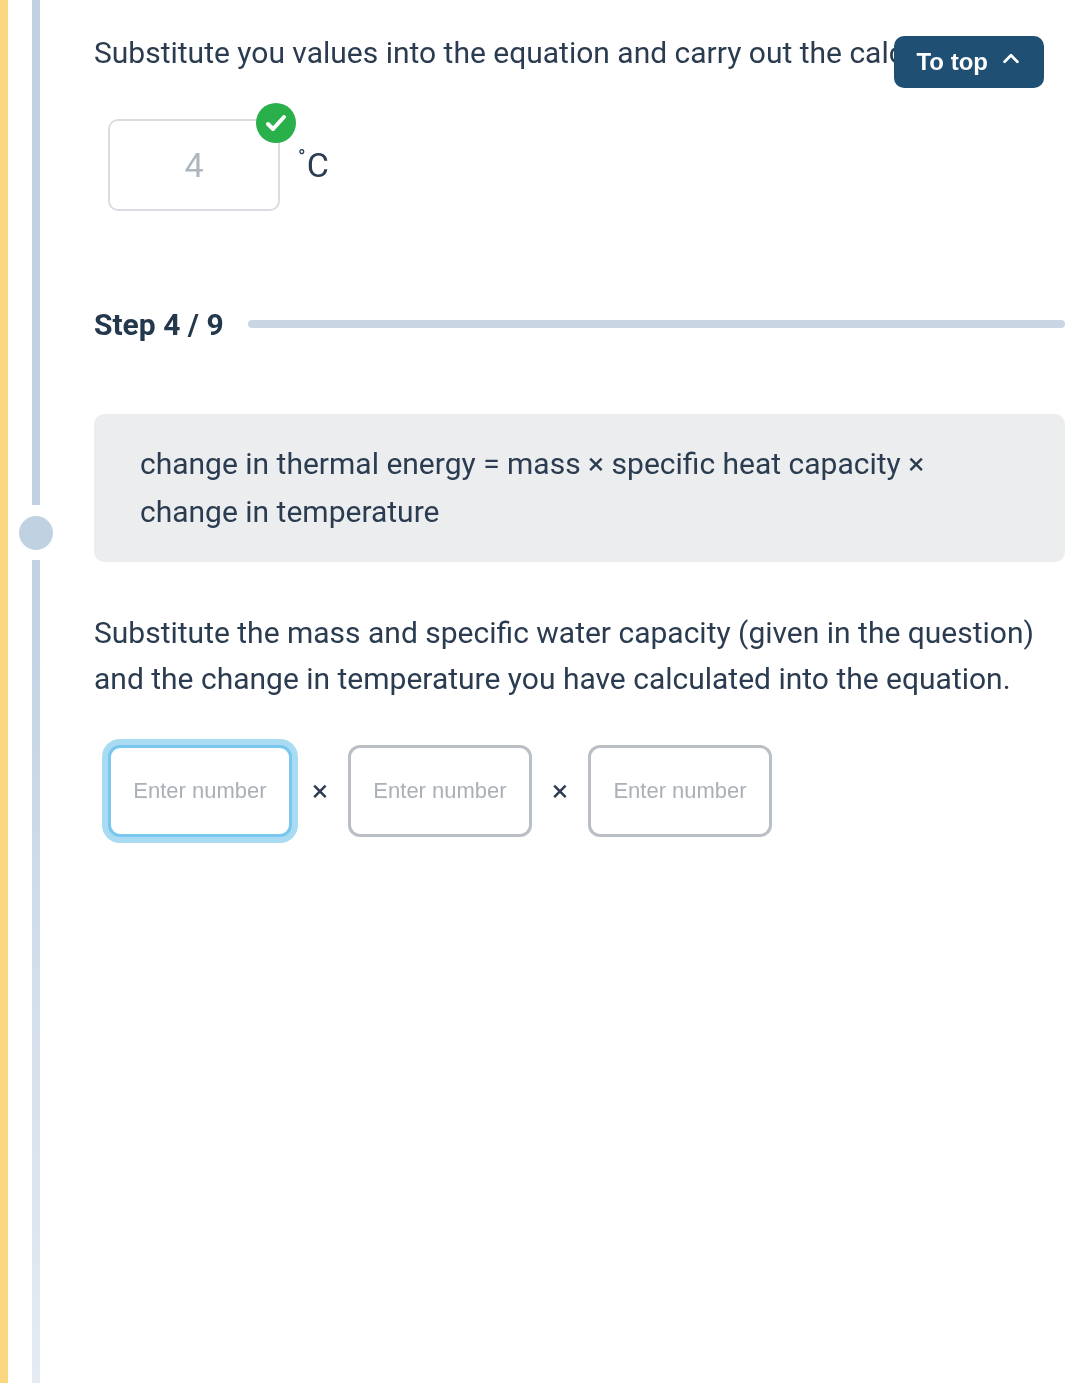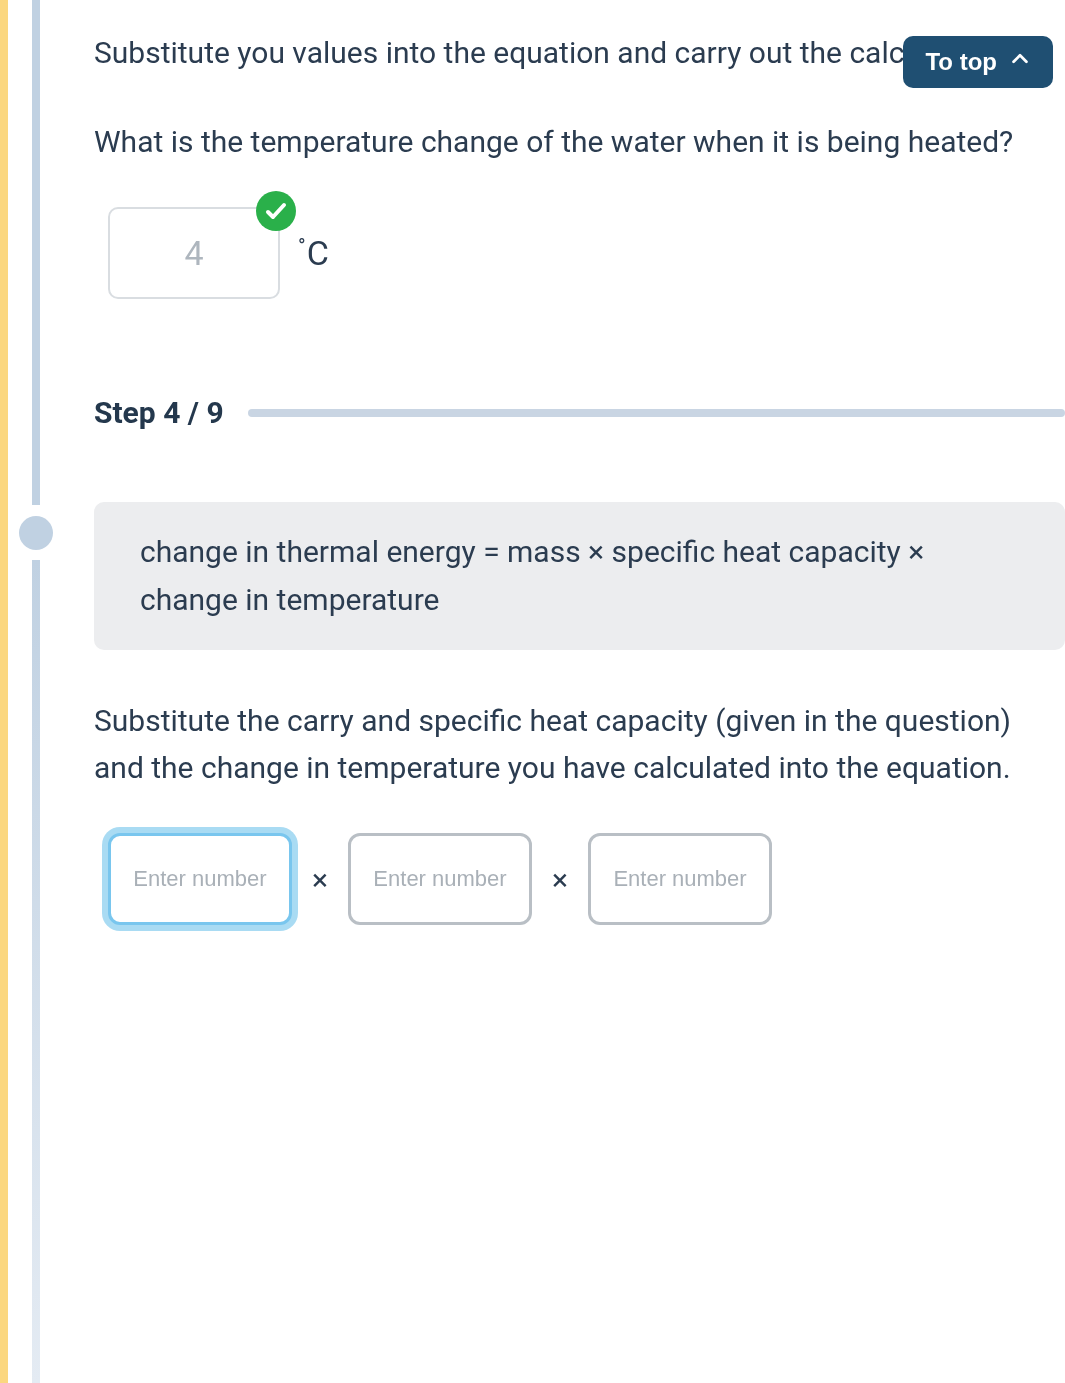--- a/index.html
+++ b/index.html
@@ -158,21 +158,21 @@
     box-shadow: 0 0 0 6px #a9dbf3;
     outline: none;
   }
   .op {
     font-size: 30px;
     color: #2b3c50;
   }
   .to-top {
     position: absolute;
     top: 36px;
-    right: 12px;
+    right: 21px;
     background: #1f4f72;
     color: #fff;
     font-size: 24px;
     font-weight: 600;
     padding: 12px 22px;
     border-radius: 10px;
     display: flex;
     align-items: center;
     gap: 12px;
     border: none;
@@ -196,21 +196,20 @@
 <div class="page">
   <div class="accent-bar"></div>
   <div class="timeline-col">
     <div class="timeline-line"></div>
     <div class="timeline-dot"></div>
     <div class="timeline-line-fade"></div>
   </div>
 
   <div class="content">
     <p class="para">Substitute you values into the equation and carry out the calculation.</p>
-    <p class="para">What is the temperature change of the water when it is being heated?</p>
 
     <div class="answer-row">
       <div class="answer-box">
         <span>4</span>
         <span class="check-badge">
           <svg viewBox="0 0 24 24" fill="none" stroke="#fff" stroke-width="4" stroke-linecap="round" stroke-linejoin="round">
             <polyline points="4 13 9 18 20 6"></polyline>
           </svg>
         </span>
       </div>
@@ -222,21 +221,21 @@
     <div class="step-header">
       <span class="step-label">Step 4 / 9</span>
       <div class="step-divider"></div>
     </div>
 
 
     <div class="formula-box">
       <span>change in thermal energy = mass </span><span class="times">×</span><span> specific heat capacity </span><span class="times">×</span><span> change in temperature</span>
     </div>
 
-    <p class="para">Substitute the carry and specific heat capacity (given in the question) and the change in temperature you have calculated into the equation.</p>
+    <p class="para">Substitute the mass and specific water capacity (given in the question) and the change in temperature you have calculated into the equation.</p>
 
     <div class="eq-row">
       <input class="num-input focused" placeholder="Enter number" style="">
       <span class="op">×</span>
       <input class="num-input" placeholder="Enter number" style="">
       <span class="op">×</span>
       <input class="num-input" placeholder="Enter number" style="">
     </div>
   </div>
 </div>

